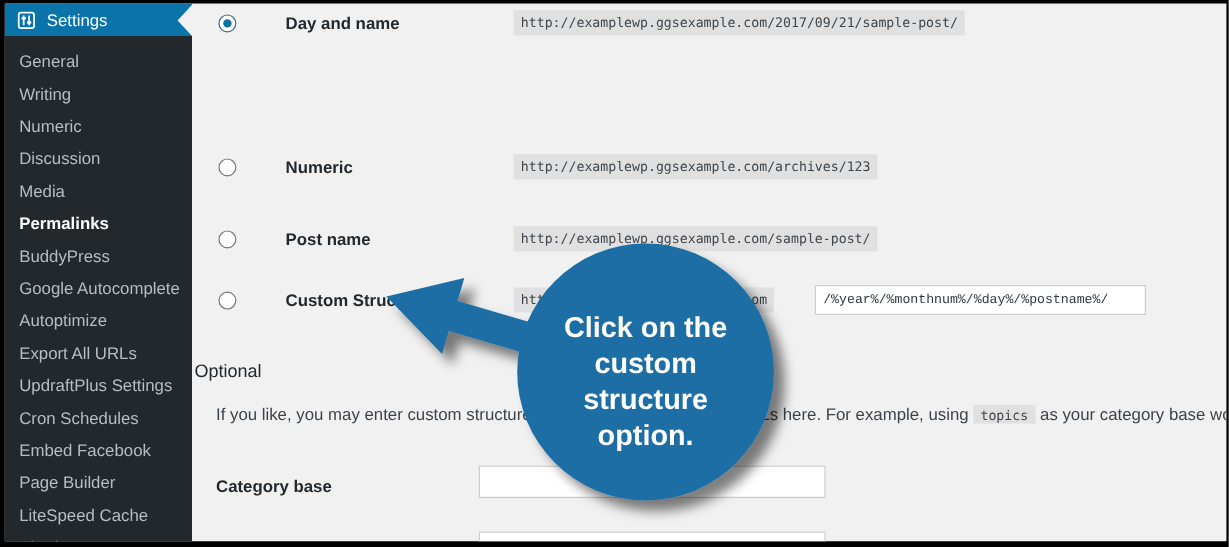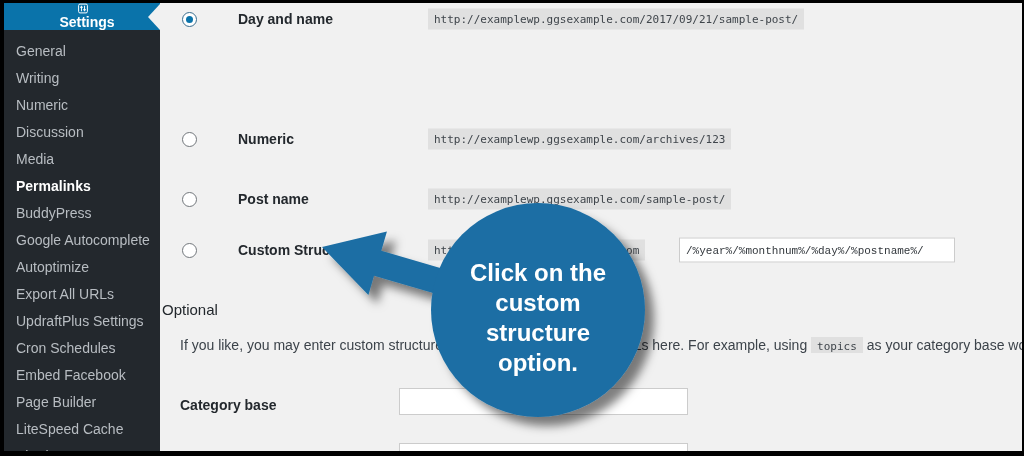--- a/index.html
+++ b/index.html
@@ -7,21 +7,21 @@
   .frame {
     position:relative; width:1024px; height:456px;
     border:solid #000; border-width:3px 2px 5px 4px;
     background:#f1f1f1; overflow:hidden;
   }
 
   
   .sidebar { position:absolute; left:0; top:0; width:156px; height:100%; background:#23282d; }
   .sb-header {
     position:relative; height:27px; background:#0a73aa; color:#fff;
-    display:flex; align-items:center; padding-left:10px; font-size:14px; font-weight:bold;flex-direction:column;
+    display:flex; align-items:center; padding-left:10px; font-size:14px; font-weight:normal;
   }
   .sb-header .notch {
     position:absolute; right:0; top:50%; transform:translateY(-50%);
     width:0; height:0; border-top:13px solid transparent; border-bottom:13px solid transparent;
     border-right:12px solid #f1f1f1;
   }
   .sb-header svg { margin-right:9px; display:block; }
   .sb-menu { list-style:none; padding-top:8px; }
   .sb-menu li {
     height:27px; line-height:27px; padding-left:12px; font-size:14px;

